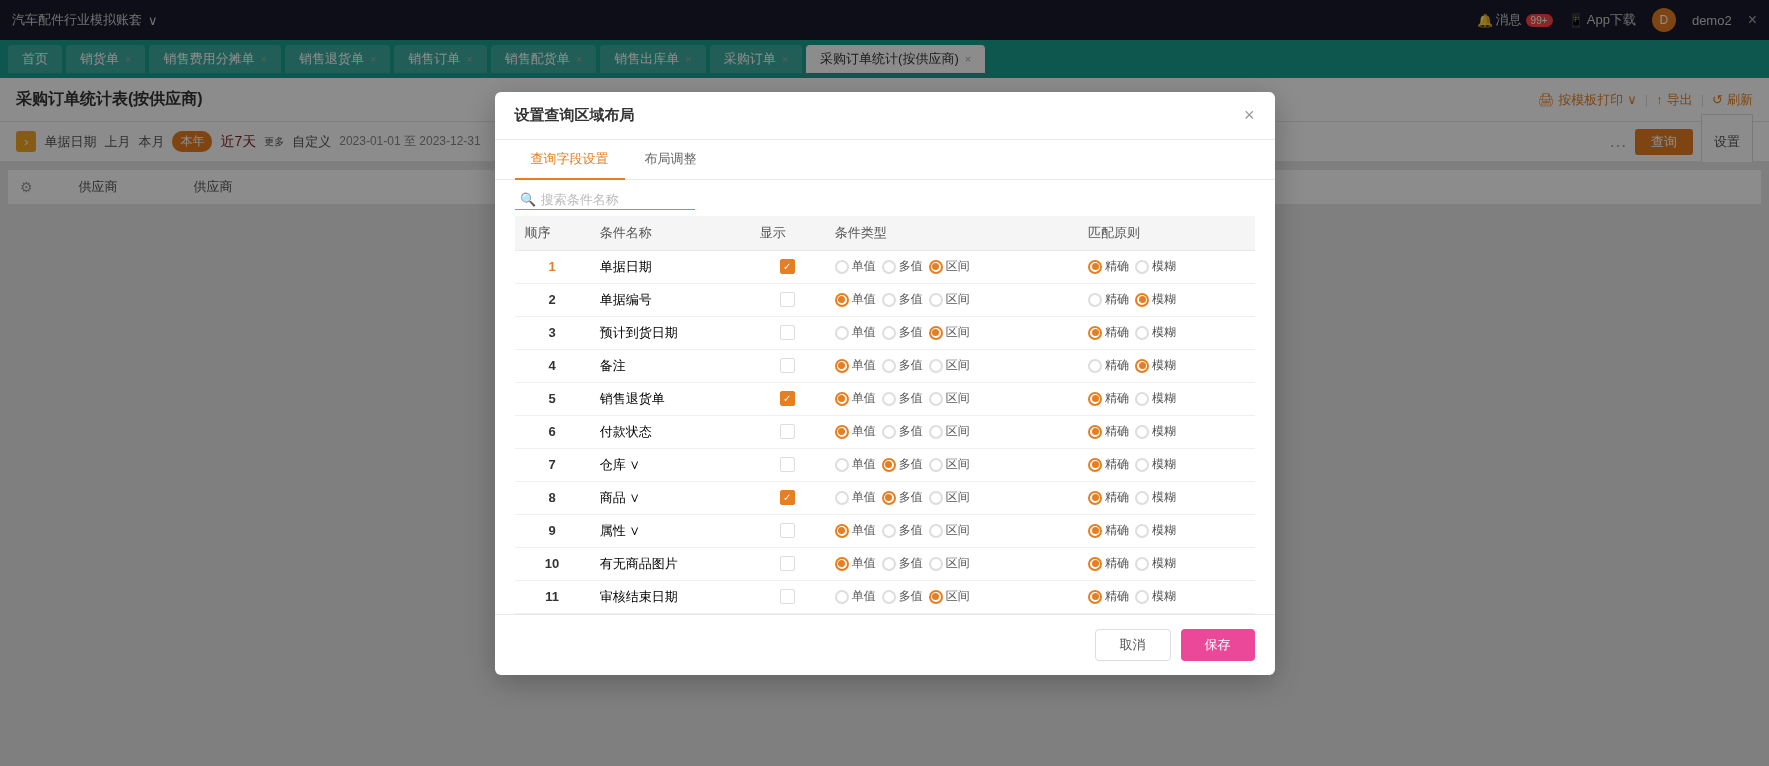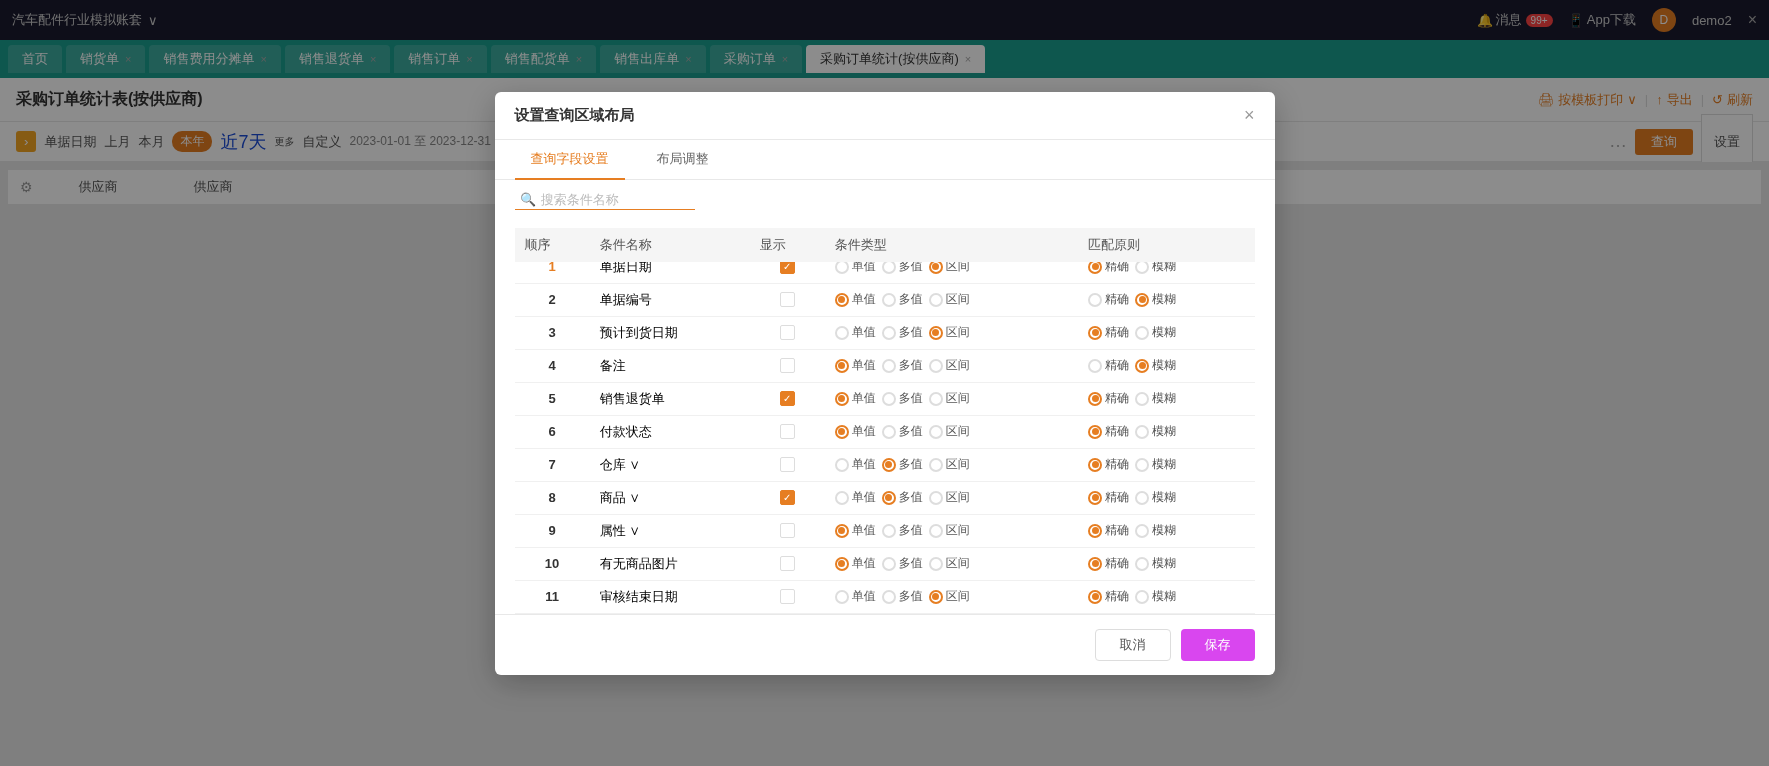--- a/index.html
+++ b/index.html
@@ -127,21 +127,21 @@
       justify-content: space-between;
     }
     .dialog-title { font-size: 15px; font-weight: bold; color: #333; }
     .dialog-close { color: #999; font-size: 18px; cursor: pointer; line-height: 1; }
 
     
     .dialog-tabs {
       display: flex;
       padding: 0 20px;
       border-bottom: 1px solid #e8e8e8;
-      gap: 16px;
+      gap: 4px;
     }
     .dialog-tab {
       padding: 10px 16px;
       font-size: 13px;
       color: #666;
       cursor: pointer;
       border-bottom: 2px solid transparent;
       margin-bottom: -1px;
     }
     .dialog-tab.active { color: #e67e22; border-bottom-color: #e67e22; font-weight: 500; }
@@ -179,21 +179,21 @@
       font-size: 13px;
     }
     .dialog-table thead tr th {
       background: #f5f5f5;
       padding: 8px 10px;
       text-align: left;
       color: #555;
       font-weight: 500;
       border-bottom: 1px solid #e8e8e8;
       position: sticky;
-      top: 12px;
+      top: 0;
       z-index: 1;
     }
     .dialog-table tbody tr {
       border-bottom: 1px solid #f0f0f0;
     }
     .dialog-table td { padding: 7px 10px; vertical-align: middle; }
     .td-order { color: #e67e22; font-weight: bold; text-align: center; }
     .td-order.blue { color: #1890ff; }
 
     
@@ -236,21 +236,21 @@
       display: flex;
       justify-content: flex-end;
       gap: 10px;
       border-top: 1px solid #e8e8e8;
     }
     .btn-cancel {
       border: 1px solid #ddd; background: #fff; color: #555;
       padding: 6px 24px; border-radius: 4px; cursor: pointer; font-size: 13px;
     }
     .btn-save {
-      background: #d946ef; color: #fff; border: none;
+      background: #ec4899; color: #fff; border: none;
       padding: 6px 24px; border-radius: 4px; cursor: pointer; font-size: 13px;
     }
 
     
     .dialog-table-wrap::-webkit-scrollbar { width: 6px; }
     .dialog-table-wrap::-webkit-scrollbar-track { background: #f5f5f5; }
     .dialog-table-wrap::-webkit-scrollbar-thumb { background: #ccc; border-radius: 3px; }
   </style>
 </head>
 <body>
@@ -336,21 +336,21 @@
     </span>
   </div>
 </div>
 
 <div class="filter-bar">
   <button class="filter-toggle">›</button>
   <span class="filter-label">单据日期</span>
   <span style="font-size:13px;color:#555;cursor:pointer;">上月</span>
   <span style="font-size:13px;color:#555;cursor:pointer;">本月</span>
   <span class="date-badge">本年</span>
-  <span style="font-size:18px;color:#1d4ed8;cursor:pointer;">近7天</span>
+  <span style="font-size:14px;color:#7f1d1d;cursor:pointer;">近7天</span>
   <span style="font-size:10px;color:#555;cursor:pointer;">更多</span>
   <span style="font-size:13px;color:#555;cursor:pointer;">自定义</span>
   <span class="date-range">2023-01-01 至 2023-12-31</span>
   <span style="margin-left:auto;display:flex;gap:8px;align-items:center;">
     <span style="color:#aaa;font-size:18px;cursor:pointer;">…</span>
     <button class="btn-query">查询</button>
     <button class="btn-setting">设置</button>
   </span>
 </div>
 

